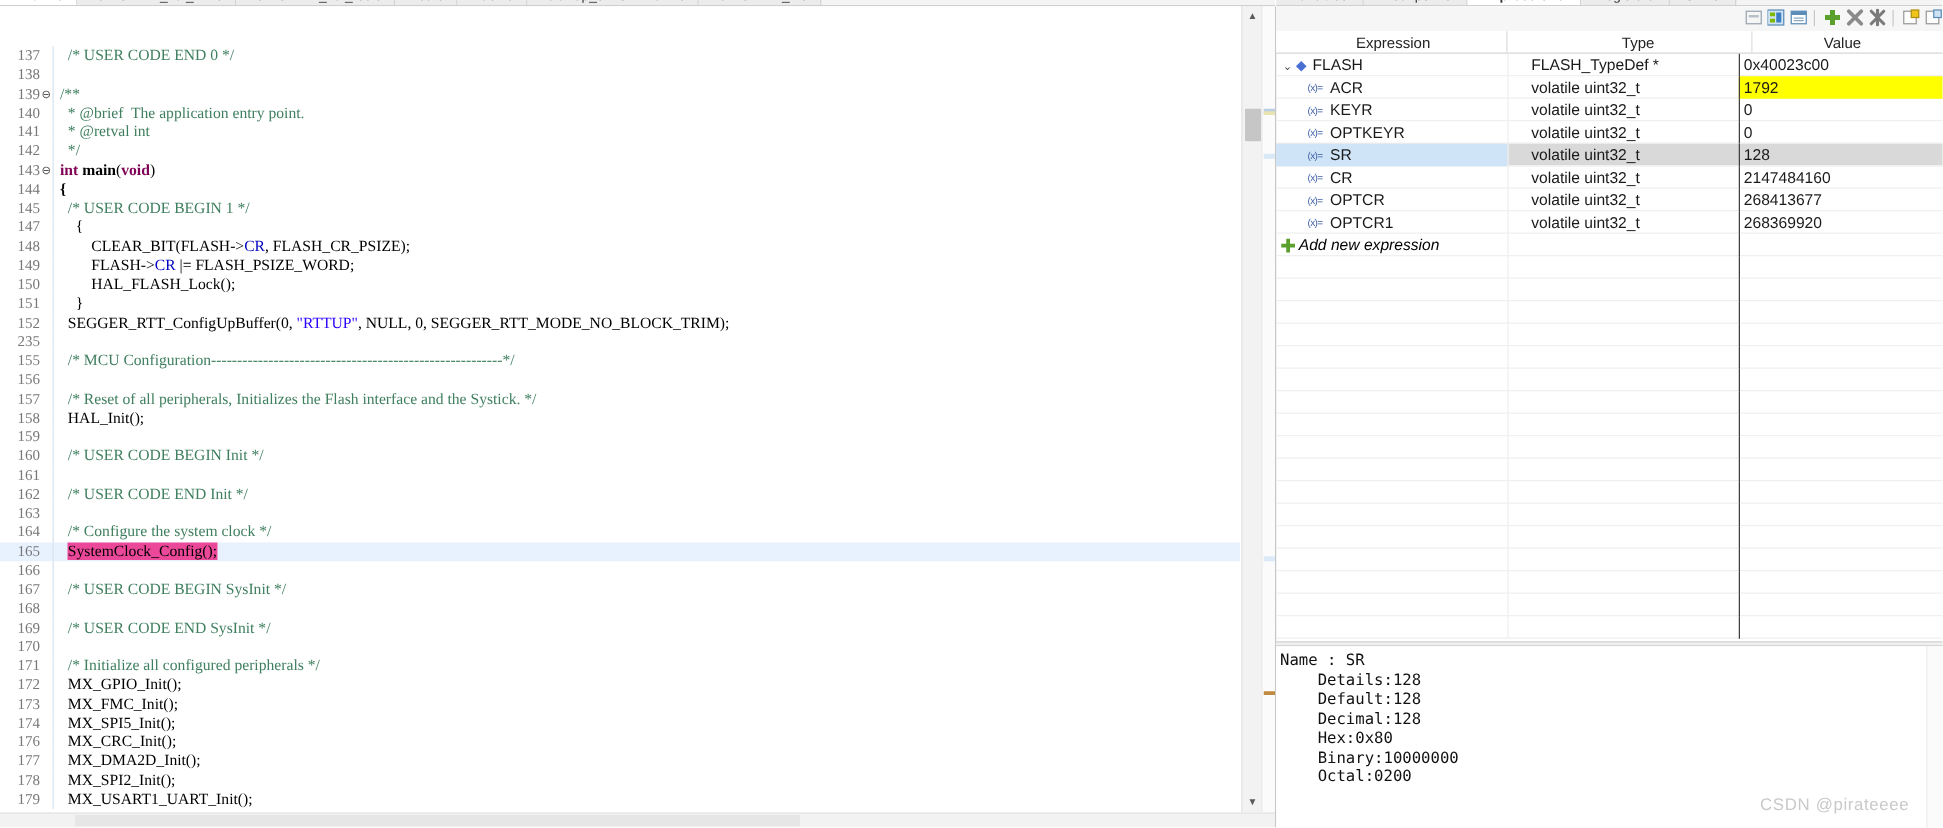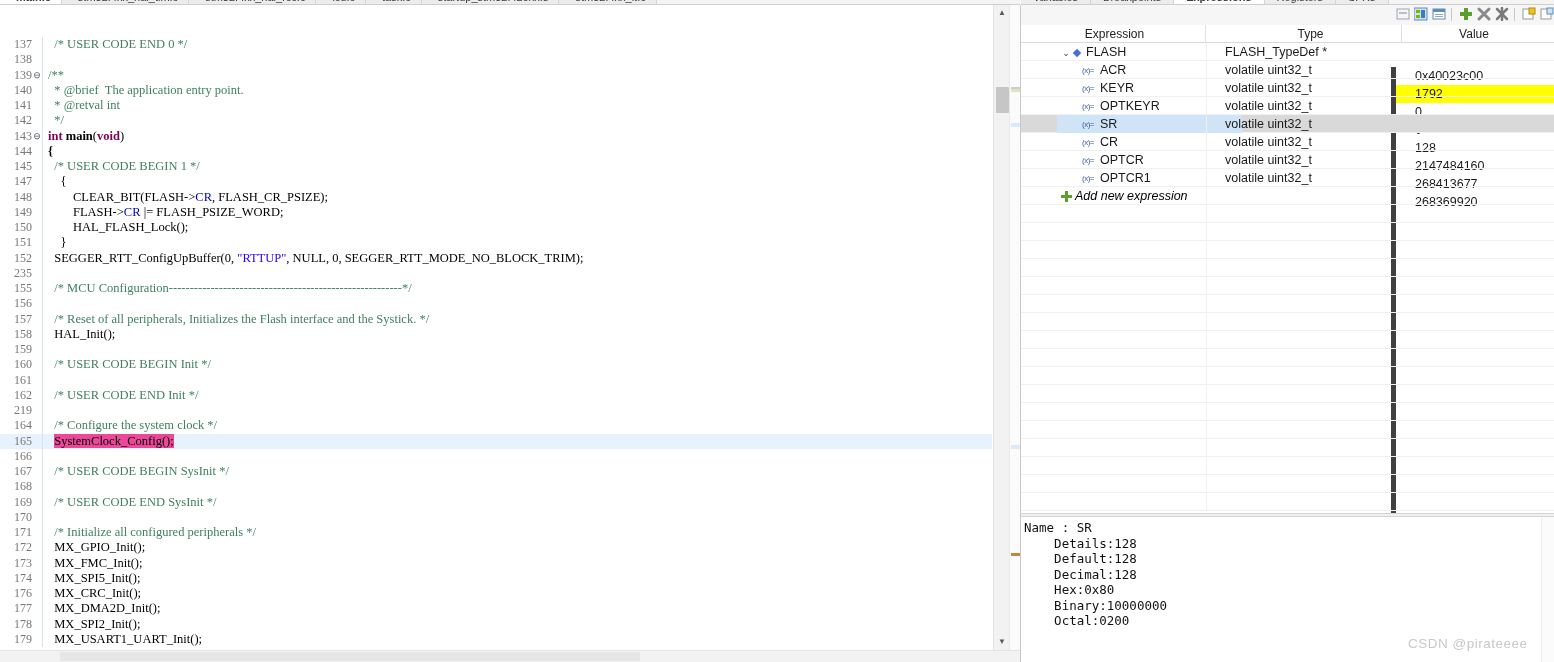--- a/index.html
+++ b/index.html
@@ -144,25 +144,25 @@
   .trow {
     position: relative; height: 18px; width: 534px;
     border-bottom: 1px solid #f0f0f0; font-size: 12.5px;
   }
   .trow.sel { background: #d9d9d9; }
   .trow.sel .c-expr { background: #cfe5f7; }
   .cell {
     position: absolute; top: 0; height: 18px; line-height: 18px;
     white-space: nowrap; overflow: hidden; color: #1a1a1a;
   }
-  .c-expr { left: 0; width: 185px; padding-left: 3px; margin-left: 36px; }
+  .c-expr { left: 0; width: 185px; padding-left: 3px; }
   .c-type { left: 185px; width: 185px; padding-left: 18px;
             border-left: 1px solid #f0f0f0; }
-  .c-val  { left: 370px; width: 164px; padding-left: 19px;
-            border-left: 5px solid #404040; margin-top: 24px; }
+  .c-val  { left: 370px; width: 164px; padding-left: 3px;
+            border-left: 1px solid #404040; }
   .c-val.hl { background: #ffff00; }
 
   .chev {
     display: inline-block; width: 12px; text-align: center;
     font-size: 9px; color: #444; vertical-align: middle;
   }
   .indent { display: inline-block; width: 22px; }
   .dot-icon {
     display: inline-block; width: 11px; height: 11px; vertical-align: middle;
     position: relative; margin-right: 3px;
@@ -238,21 +238,21 @@
         <div class="ln-row"><span class="gutter">152</span><span class="fold"></span><span class="gsep"></span><span class="src"><span>  SEGGER_RTT_ConfigUpBuffer(0, </span><span class="str">"RTTUP"</span><span>, NULL, 0, SEGGER_RTT_MODE_NO_BLOCK_TRIM);</span></span></div>
         <div class="ln-row"><span class="gutter">235</span><span class="fold"></span><span class="gsep"></span><span class="src"></span></div>
         <div class="ln-row"><span class="gutter">155</span><span class="fold"></span><span class="gsep"></span><span class="src"><span>  </span><span class="cmt">/* MCU Configuration--------------------------------------------------------*/</span></span></div>
         <div class="ln-row"><span class="gutter">156</span><span class="fold"></span><span class="gsep"></span><span class="src"></span></div>
         <div class="ln-row"><span class="gutter">157</span><span class="fold"></span><span class="gsep"></span><span class="src"><span>  </span><span class="cmt">/* Reset of all peripherals, Initializes the Flash interface and the Systick. */</span></span></div>
         <div class="ln-row"><span class="gutter">158</span><span class="fold"></span><span class="gsep"></span><span class="src"><span>  HAL_Init();</span></span></div>
         <div class="ln-row"><span class="gutter">159</span><span class="fold"></span><span class="gsep"></span><span class="src"></span></div>
         <div class="ln-row"><span class="gutter">160</span><span class="fold"></span><span class="gsep"></span><span class="src"><span>  </span><span class="cmt">/* USER CODE BEGIN Init */</span></span></div>
         <div class="ln-row"><span class="gutter">161</span><span class="fold"></span><span class="gsep"></span><span class="src"></span></div>
         <div class="ln-row"><span class="gutter">162</span><span class="fold"></span><span class="gsep"></span><span class="src"><span>  </span><span class="cmt">/* USER CODE END Init */</span></span></div>
-        <div class="ln-row"><span class="gutter">219</span><span class="fold"></span><span class="gsep"></span><span class="src"></span></div>
+        <div class="ln-row"><span class="gutter">163</span><span class="fold"></span><span class="gsep"></span><span class="src"></span></div>
         <div class="ln-row"><span class="gutter">164</span><span class="fold"></span><span class="gsep"></span><span class="src"><span>  </span><span class="cmt">/* Configure the system clock */</span></span></div>
         <div class="ln-row cur"><span class="gutter">165</span><span class="fold"></span><span class="gsep"></span><span class="src"><span>  </span><span class="occ">SystemClock_Config();</span></span></div>
         <div class="ln-row"><span class="gutter">166</span><span class="fold"></span><span class="gsep"></span><span class="src"></span></div>
         <div class="ln-row"><span class="gutter">167</span><span class="fold"></span><span class="gsep"></span><span class="src"><span>  </span><span class="cmt">/* USER CODE BEGIN SysInit */</span></span></div>
         <div class="ln-row"><span class="gutter">168</span><span class="fold"></span><span class="gsep"></span><span class="src"></span></div>
         <div class="ln-row"><span class="gutter">169</span><span class="fold"></span><span class="gsep"></span><span class="src"><span>  </span><span class="cmt">/* USER CODE END SysInit */</span></span></div>
         <div class="ln-row"><span class="gutter">170</span><span class="fold"></span><span class="gsep"></span><span class="src"></span></div>
         <div class="ln-row"><span class="gutter">171</span><span class="fold"></span><span class="gsep"></span><span class="src"><span>  </span><span class="cmt">/* Initialize all configured peripherals */</span></span></div>
         <div class="ln-row"><span class="gutter">172</span><span class="fold"></span><span class="gsep"></span><span class="src"><span>  MX_GPIO_Init();</span></span></div>
         <div class="ln-row"><span class="gutter">173</span><span class="fold"></span><span class="gsep"></span><span class="src"><span>  MX_FMC_Init();</span></span></div>

